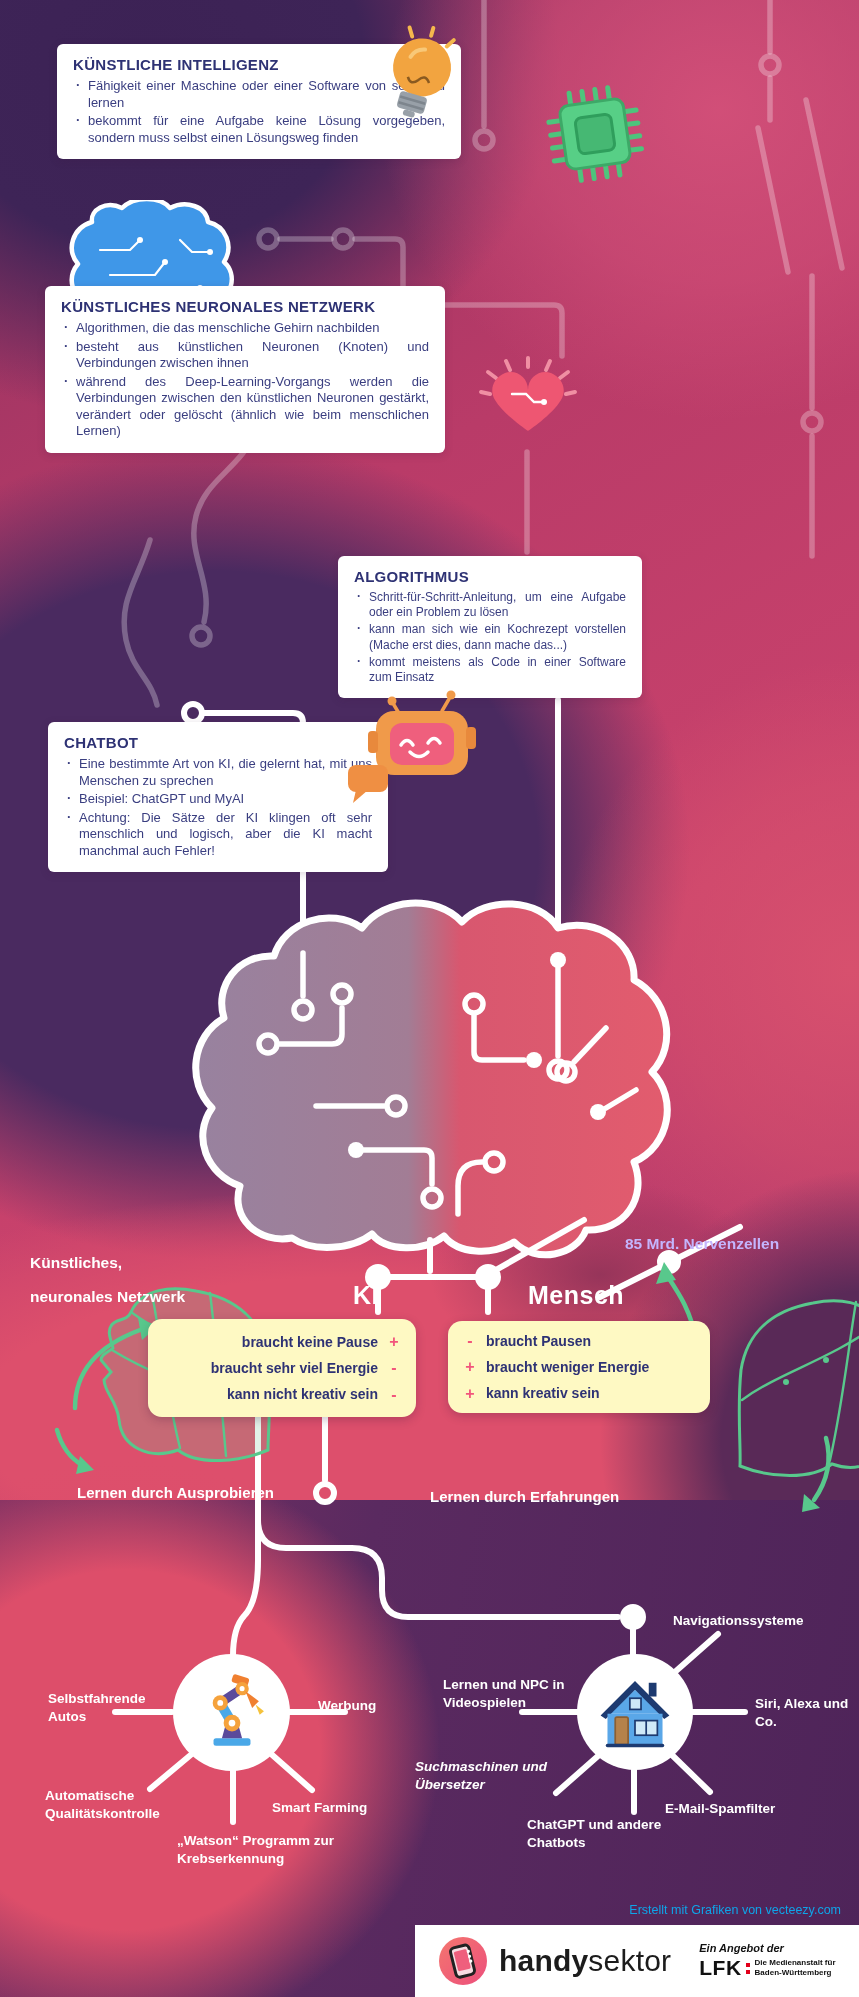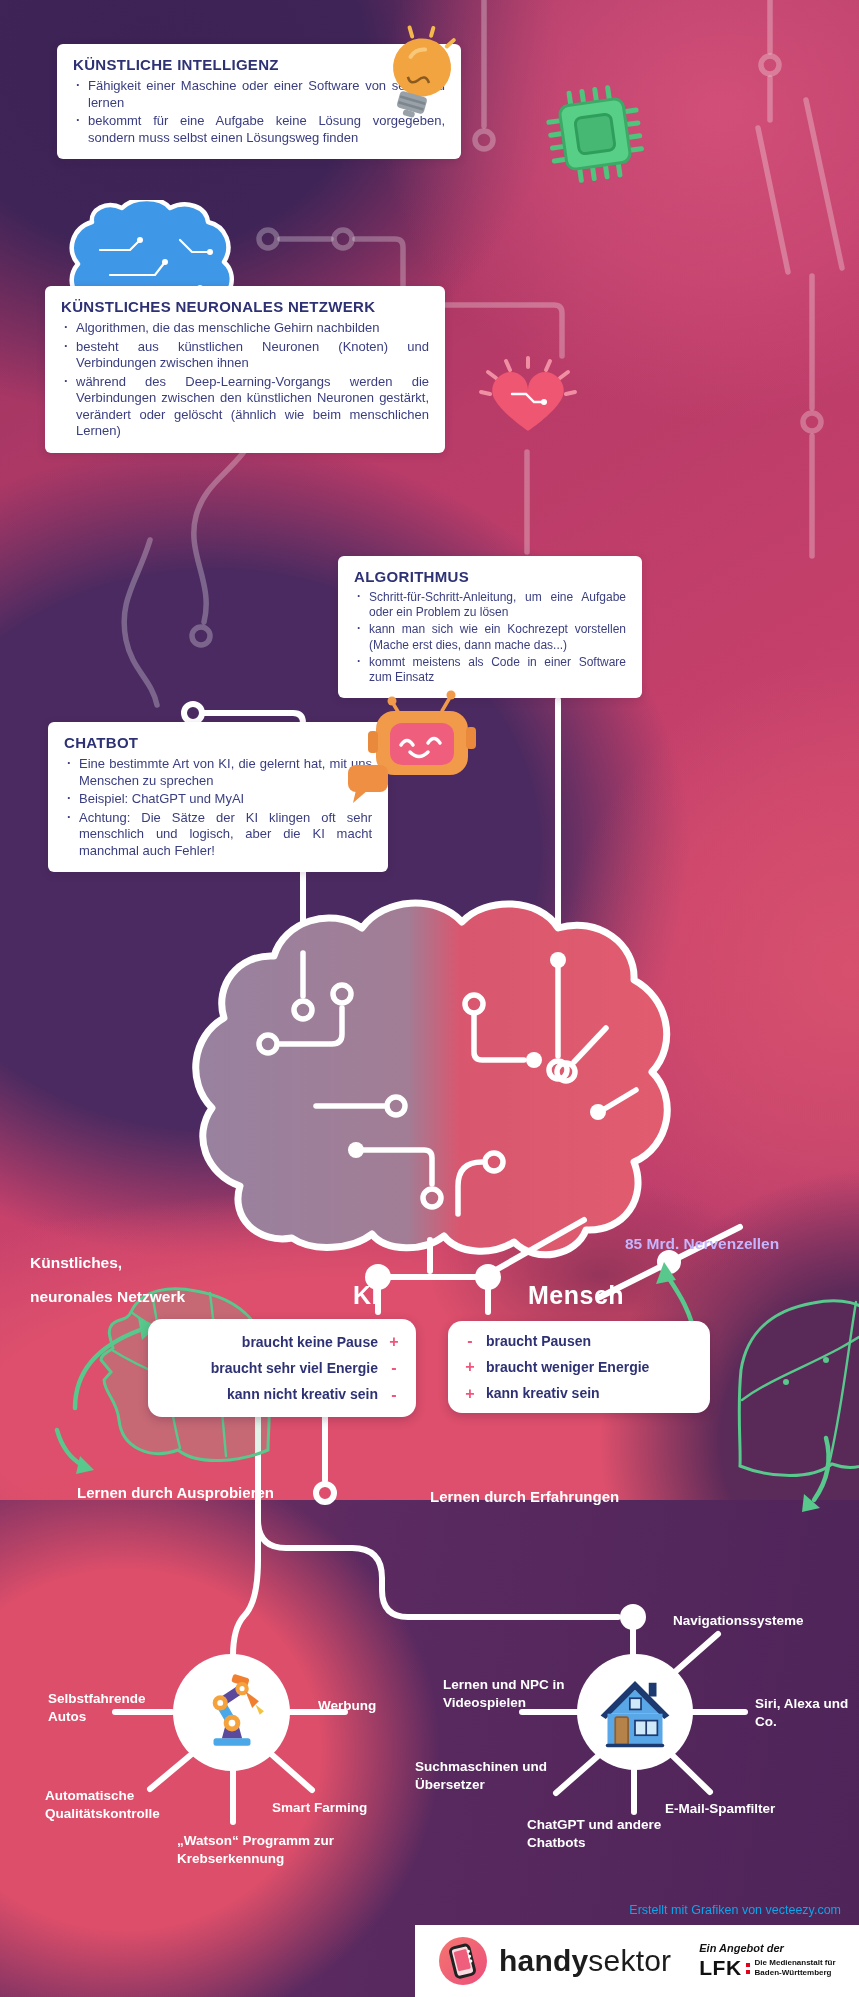--- a/index.html
+++ b/index.html
@@ -15,21 +15,21 @@
   .infobox{position:absolute;background:#fff;border-radius:6px;padding:12px 16px 13px 16px;
            z-index:5;box-shadow:0 2px 8px rgba(60,20,60,.18);}
   .infobox h3{margin:0 0 5px 0;font-size:15px;font-weight:800;color:#2e3274;letter-spacing:.3px;}
   .infobox ul{margin:0;padding:0;list-style:none;}
   .infobox li{position:relative;padding-left:15px;margin-top:2px;font-size:13px;line-height:1.27;
               color:#3a3e80;font-weight:500;text-align:justify;}
   .infobox.small li{font-size:12px;}
   .infobox li::before{content:"\00B7";position:absolute;left:3px;top:-1px;font-weight:800;color:#3a3e80;}
   
   .vslabel{position:absolute;color:#fff;font-size:25px;font-weight:800;z-index:7;letter-spacing:.5px;margin-left:23px;}
-  .cmpbox{position:absolute;background:#ffffff;border-radius:14px;z-index:5;
+  .cmpbox{position:absolute;background:#fef9c3;border-radius:14px;z-index:5;
           display:flex;flex-direction:column;justify-content:center;gap:3px;
           box-shadow:0 3px 10px rgba(60,20,60,.25);padding:10px 14px;}
   .cmprow{display:flex;align-items:center;font-size:14px;font-weight:700;color:#2e3274;line-height:1.45;}
   .cmpbox.right-align .cmprow{justify-content:flex-end;}
   .sign{color:#f2557c;font-weight:800;font-size:16px;width:16px;text-align:center;}
   .cmpbox.right-align .sign{margin-left:8px;}
   .cmpbox.left-align .sign{margin-right:8px;}
   .whitenote{position:absolute;color:#fff;font-size:15.5px;font-weight:600;z-index:7;line-height:2.2;}
   .navynote{position:absolute;color:#c4b5fd;font-size:15.5px;font-weight:600;z-index:7;}
   .learnnote{position:absolute;color:#fff;font-size:15px;font-weight:600;z-index:7;}
@@ -455,21 +455,21 @@
 
   <div class="hublabel" style="left:48px;top:1690px;width:120px;">Selbstfahrende Autos</div>
   <div class="hublabel" style="left:318px;top:1697px;">Werbung</div>
   <div class="hublabel" style="left:45px;top:1787px;width:150px;">Automatische Qualitätskontrolle</div>
   <div class="hublabel" style="left:272px;top:1799px;">Smart Farming</div>
   <div class="hublabel" style="left:177px;top:1832px;width:190px;">„Watson“ Programm zur Krebserkennung</div>
 
   <div class="hublabel" style="left:673px;top:1612px;">Navigationssysteme</div>
   <div class="hublabel" style="left:443px;top:1676px;width:135px;">Lernen und NPC in Videospielen</div>
   <div class="hublabel" style="left:755px;top:1695px;width:95px;">Siri, Alexa und Co.</div>
-  <div class="hublabel" style="left:415px;top:1758px;width:165px;">Suchmaschinen und Übersetzer</div>
+  <div class="hublabel" style="left:415px;top:1758px;width:165px;font-style:italic;">Suchmaschinen und Übersetzer</div>
   <div class="hublabel" style="left:527px;top:1816px;width:160px;">ChatGPT und andere Chatbots</div>
   <div class="hublabel" style="left:665px;top:1800px;">E-Mail-Spamfilter</div>
 
   <div class="credit" style="right:18px;top:1903px;">Erstellt mit Grafiken von vecteezy.com</div>
 
   <div class="footerbar">
     <svg width="48" height="48" viewBox="0 0 48 48" style="margin-left:24px;">
       <defs>
         <linearGradient id="hsGrad" x1="0" y1="0" x2="1" y2="1">
           <stop offset="0" stop-color="#f4766f"></stop>

